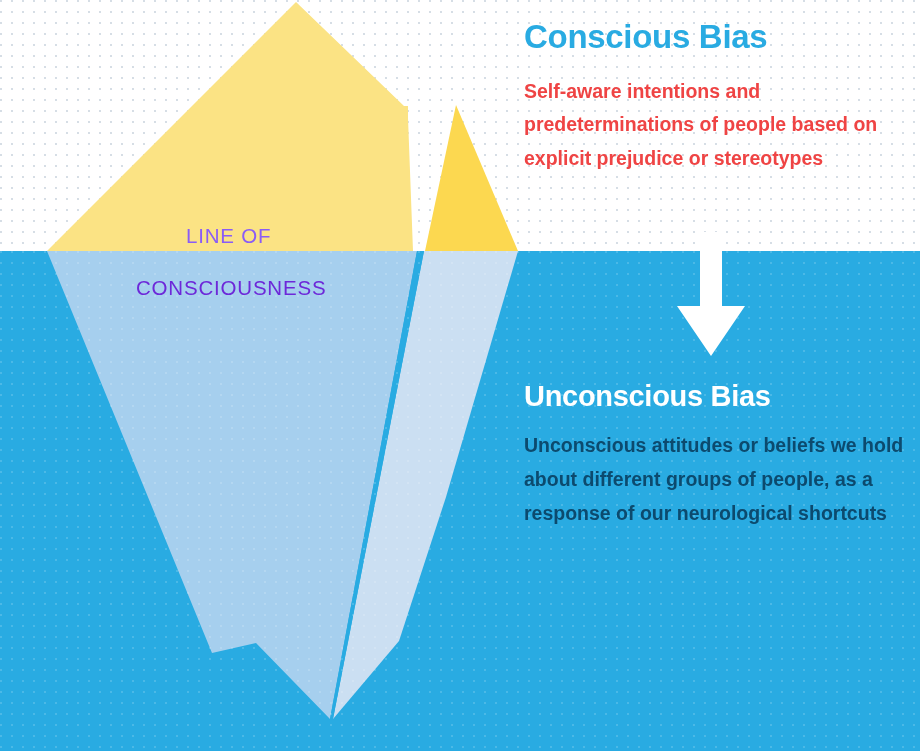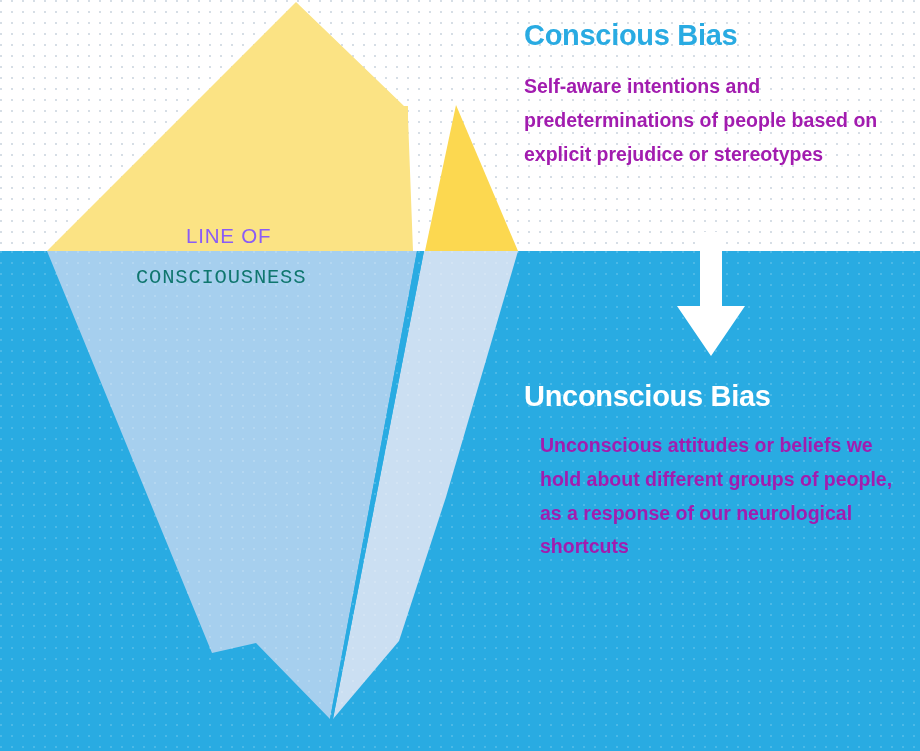--- a/index.html
+++ b/index.html
@@ -76,70 +76,69 @@
     left: 186px;
     top: 224px;
     font-size: 20.5px;
     letter-spacing: 0.8px;
     color: #8b5cf6;
     font-weight: 400;
     white-space: nowrap;
   }
   #loc-line2 {
     left: 136px;
-    top: 266px;
+    top: 276px;
     font-size: 20.5px;
     letter-spacing: 0.8px;
-    color: #0f766e;
+    color: #6d28d9;
     font-weight: 400;
     white-space: nowrap;
-    font-family: Liberation Mono, monospace;
   }
 
   
   #conscious-block {
     left: 524px;
     top: 20px;
     width: 390px;
   }
   #conscious-heading {
-    font-size: 29px;
+    font-size: 33px;
     font-weight: bold;
     color: #29abe2;
     letter-spacing: -0.3px;
     margin: 0 0 20px 0;
     line-height: 1.05;
   }
   #conscious-body {
     font-size: 19.5px;
     font-weight: bold;
-    color: #a21caf;
+    color: #ef4444;
     line-height: 1.72;
     margin: 0;
   }
 
   #unconscious-block {
     left: 524px;
     top: 381px;
     width: 392px;
   }
   #unconscious-heading {
     font-size: 29px;
     font-weight: bold;
     color: #ffffff;
     letter-spacing: -0.3px;
     margin: 0 0 18px 0;
     line-height: 1.05;
   }
   #unconscious-body {
     font-size: 19.5px;
     font-weight: bold;
-    color: #a21caf;
+    color: #0c4a6e;
     line-height: 1.72;
-    margin: 16px;
+    margin: 0;
   }
 </style>
 </head>
 <body>
 
 <div id="stage">
 
   <div id="dots-top"></div>
 
   <div id="water"></div>

